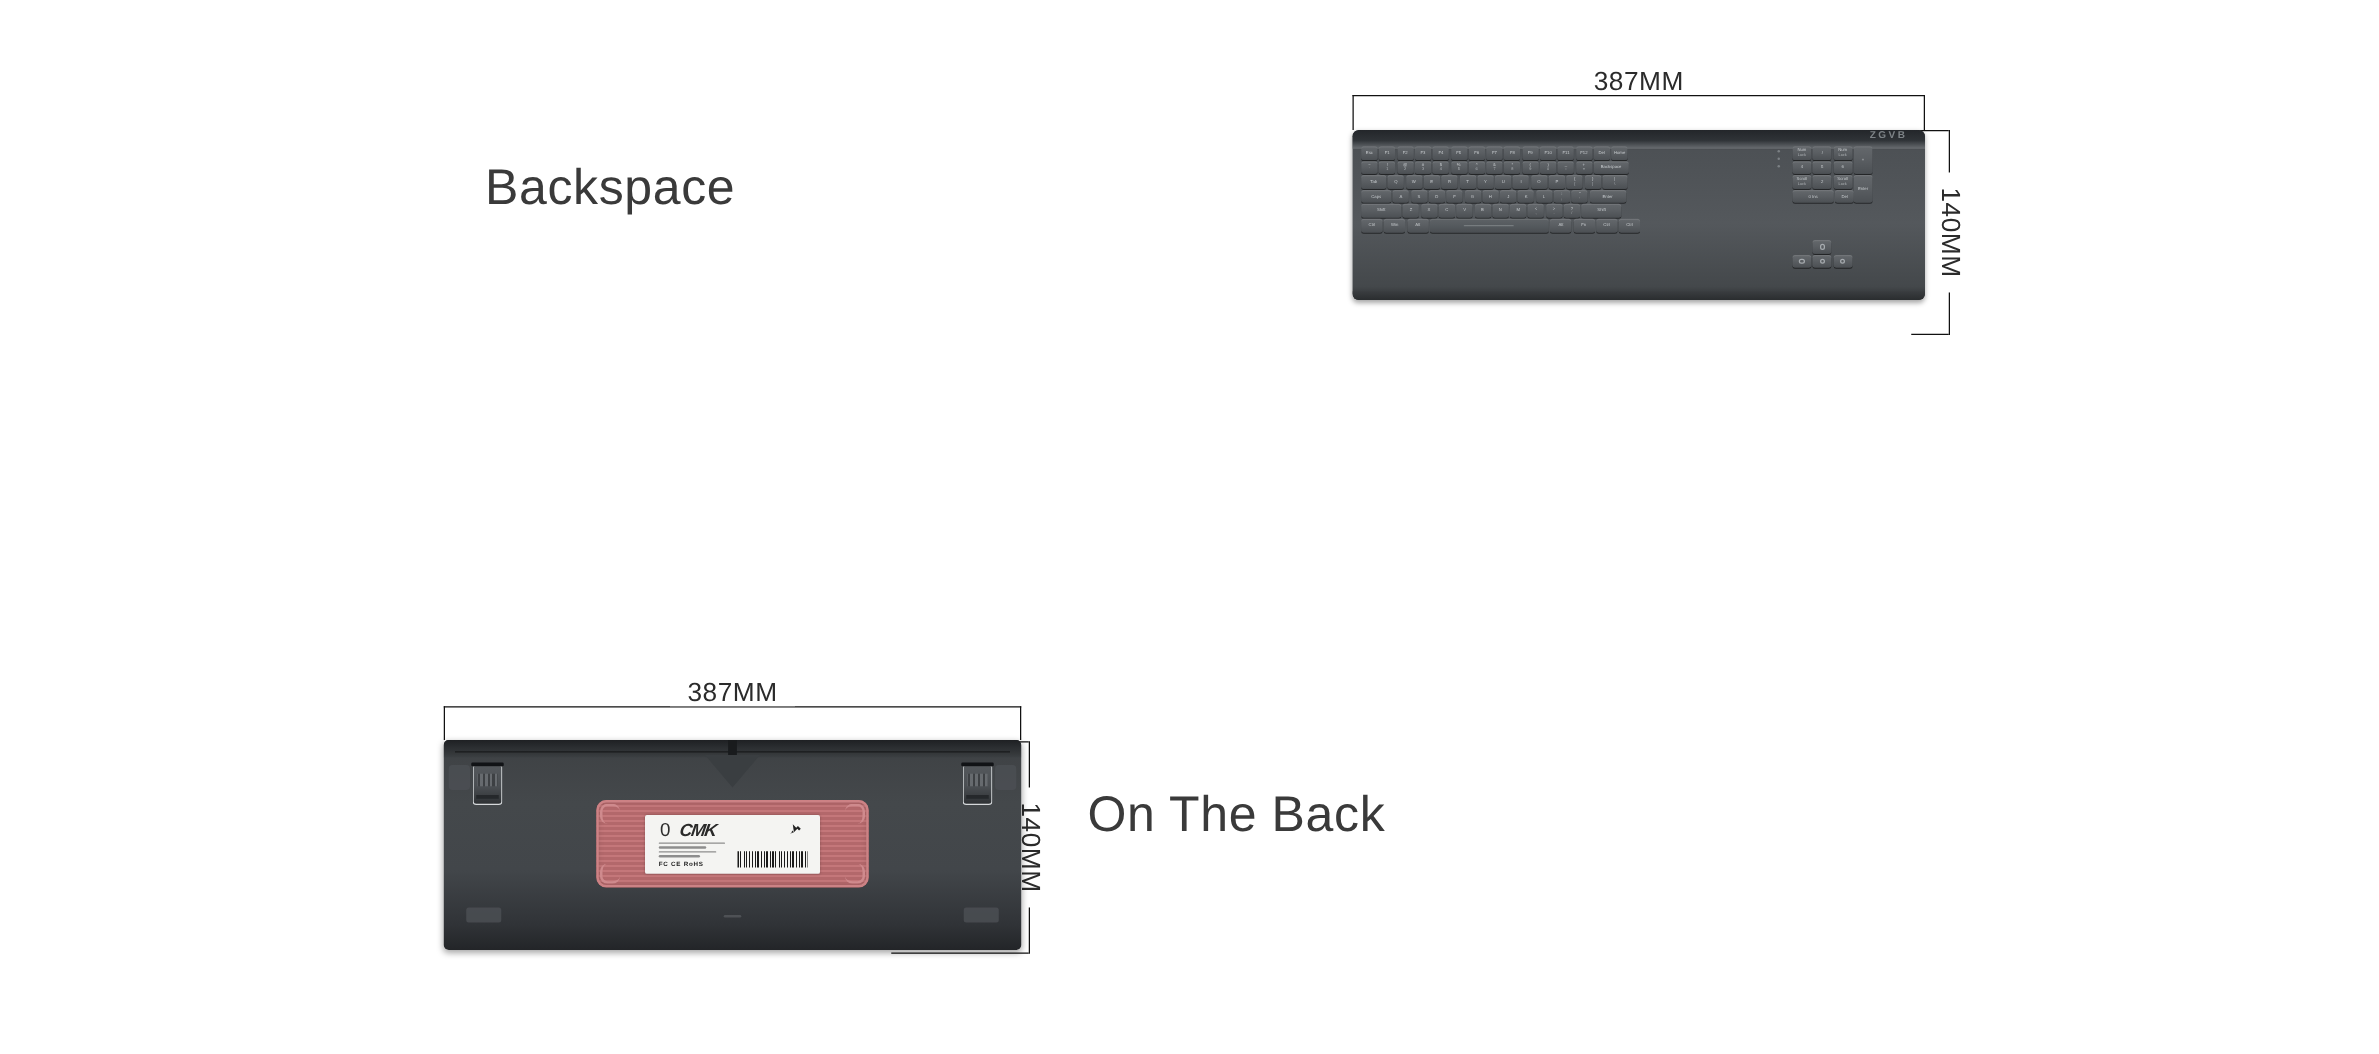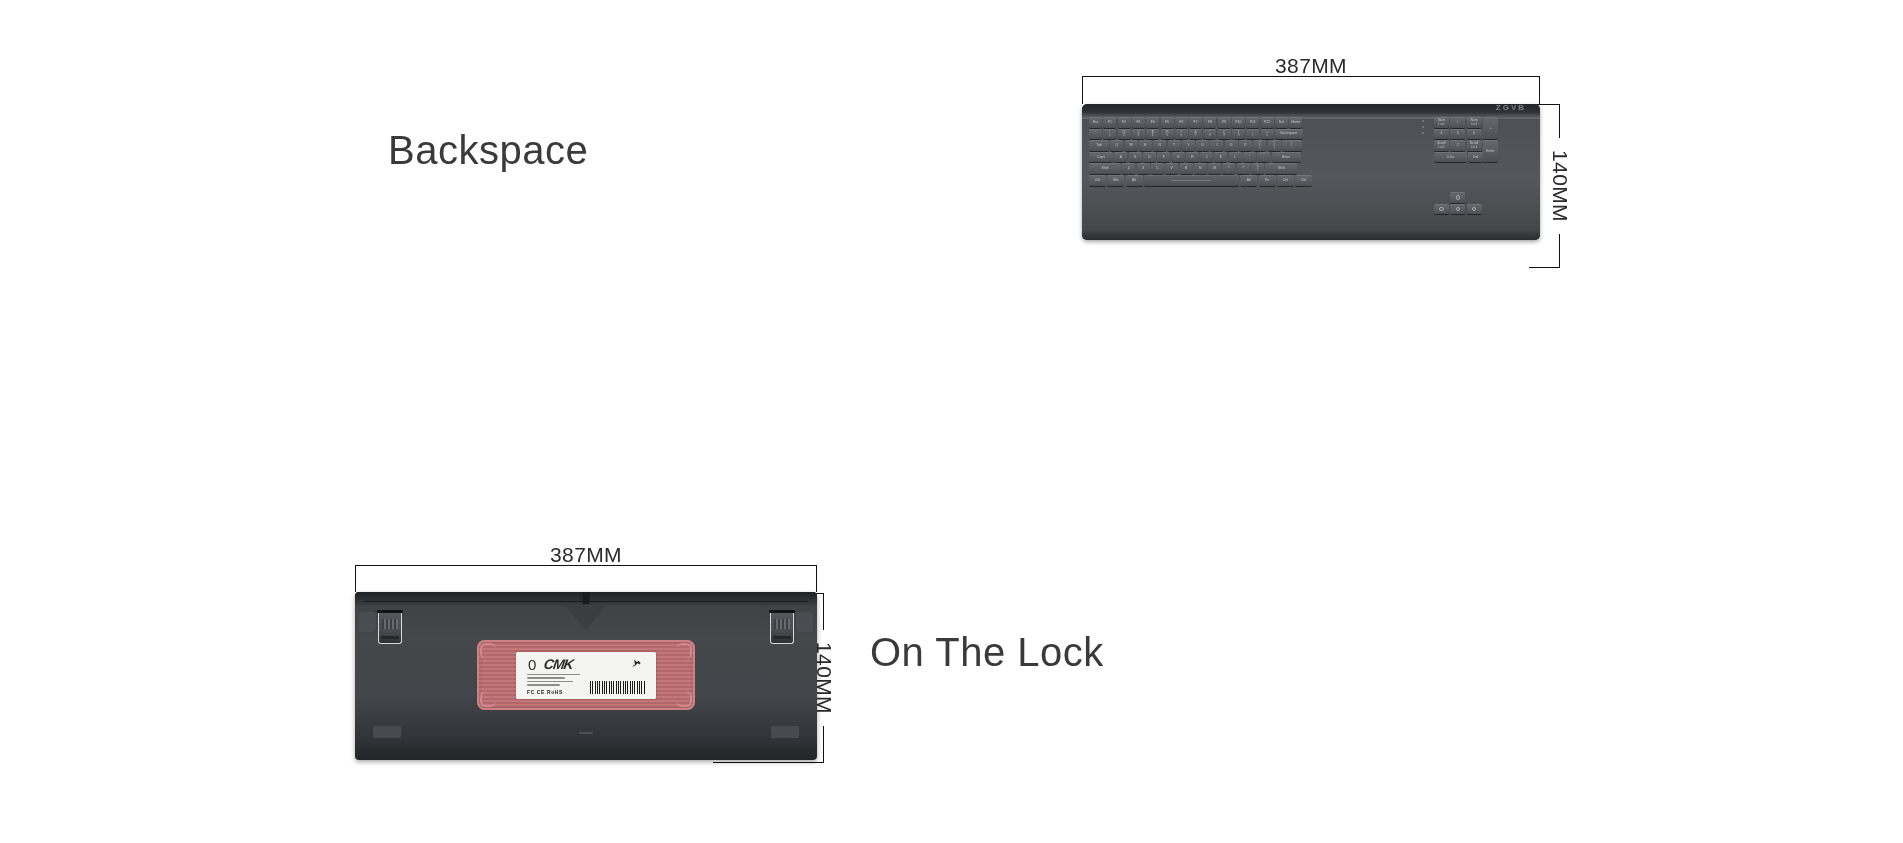--- a/index.html
+++ b/index.html
@@ -537,21 +537,21 @@
       <div class="key" style="left: 32.6px; top: 11.6px; width: 15px; height: 10.2px;">
         <div class="dotglyph"></div>
       </div>
     </div>
 
   <div class="led" style="left:340px;top:16px;"></div>
   <div class="led" style="left:340px;top:22px;"></div>
   <div class="led" style="left:340px;top:28px;"></div>
 </div>
 
-<div class="view-label" id="label-onback">On The Lock</div>
+<div class="view-label" id="label-onback">On The Back</div>
 
 <div class="dim-h" id="dim-back-width" style="left:355px;top:565px;width:462px;">
   <div class="line"></div>
   <div class="tick-l" style="height:27px;"></div>
   <div class="tick-r" style="height:27px;"></div>
   <div class="dim-text">387MM</div>
 </div>
 
 <div class="dim-v" id="dim-back-height" style="left:823px;top:593px;height:170px;">
   <div class="line"></div>

